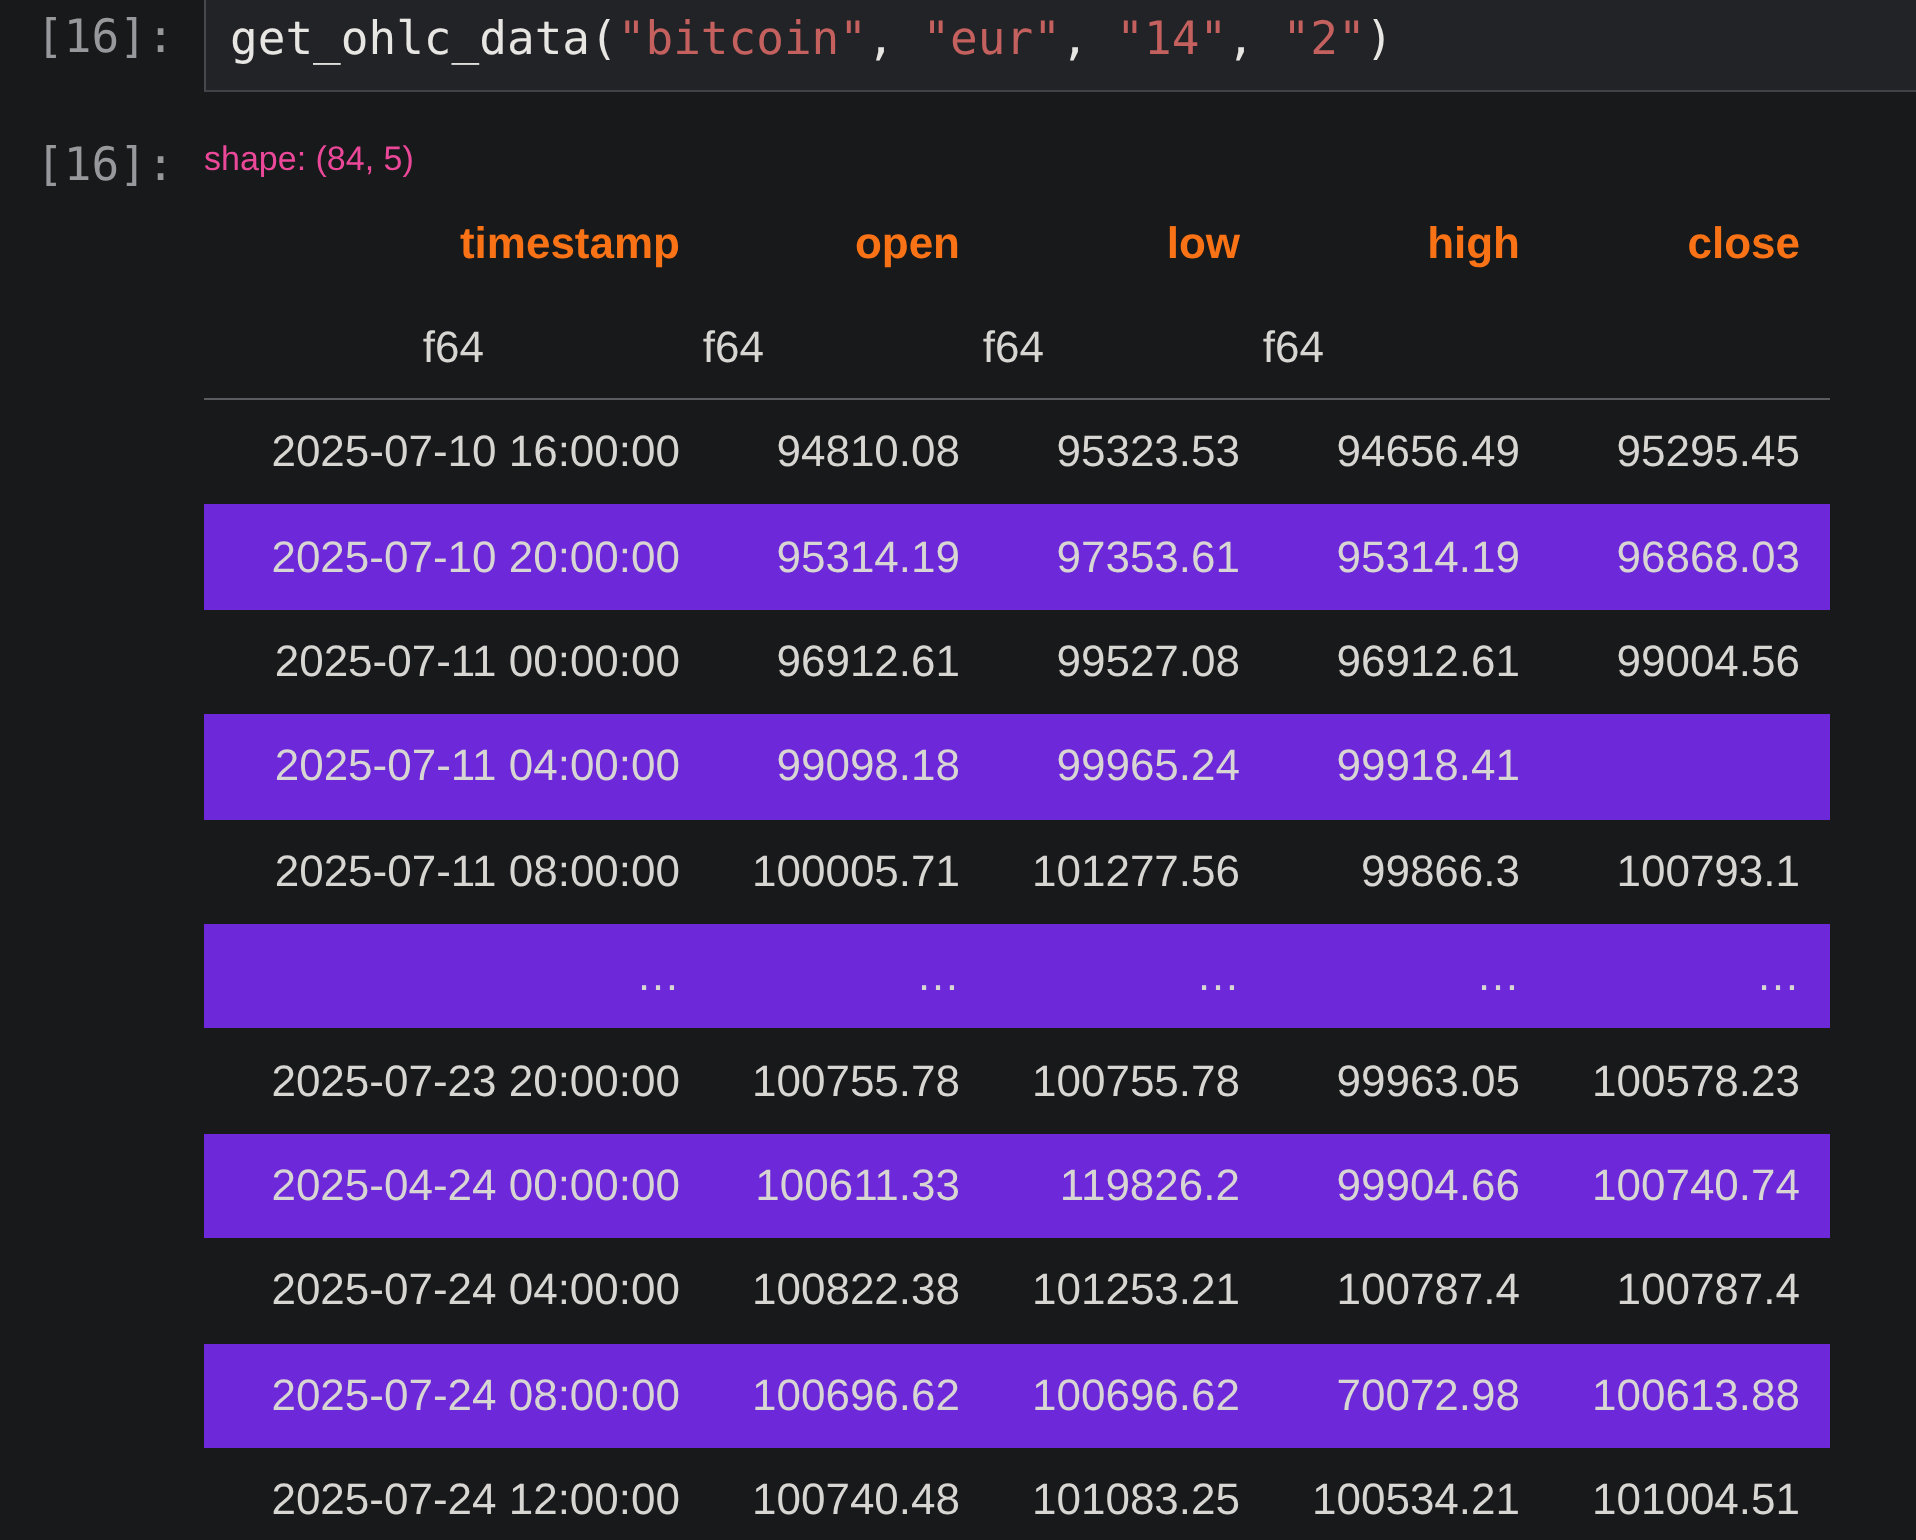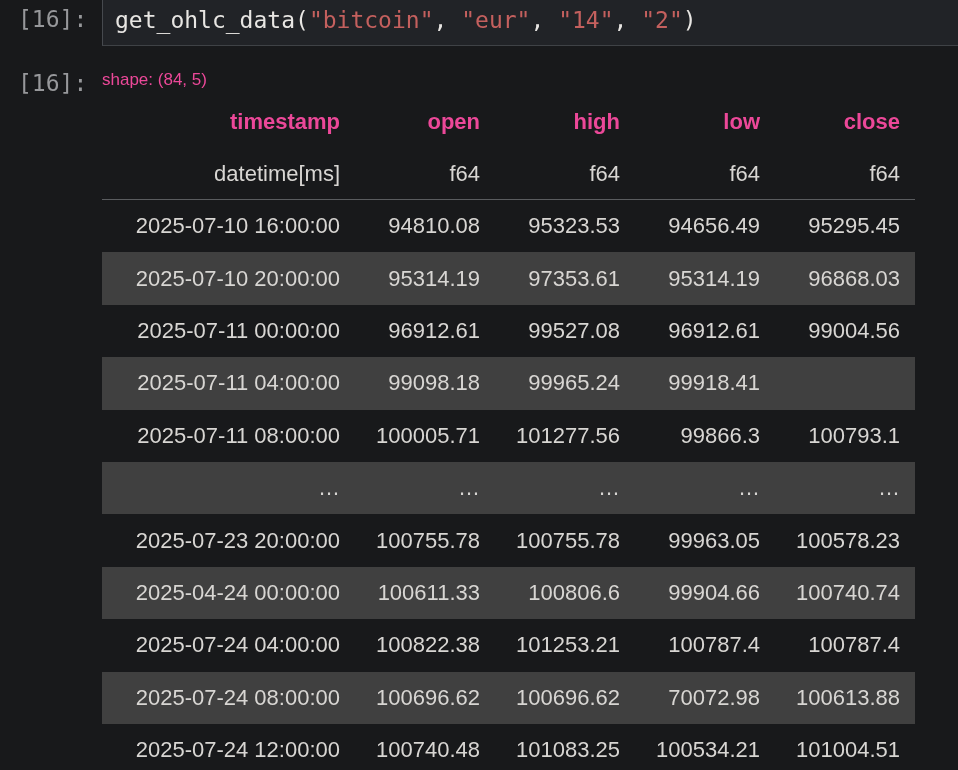--- a/index.html
+++ b/index.html
@@ -38,25 +38,25 @@
   .shape-text {
     padding-top:2px; font-size:17px; line-height:20px; color:#ec4899;
   }
   
   .df { margin-top:6px; width:813px; color:#d8d6d3; font-size:22px; }
   .tr {
     display:flex; align-items:center; height:52px;
     box-sizing:border-box; padding-right:15px; width:100%;
   }
   .tr.data { height:52.4px; }
-  .tr.stripe { background:#404040; }
+  .tr.stripe { background:#6d28d9; }
   .td { text-align:right; white-space:nowrap; overflow:hidden; }
   .c0 { width:238px; flex:0 0 238px; }
   .cn { width:140px; flex:0 0 140px; }
-  .th-row .td { font-weight:700; color:#ec4899; }
+  .th-row .td { font-weight:700; color:#f97316; }
   .dtype-row { border-bottom:1px solid #5a5c5f; }
 </style>
 </head>
 <body>
 
 <div class="page">
 
   <div class="cell-input">
     <div class="prompt-col">[16]:</div>
     <div class="code-area">
@@ -68,27 +68,26 @@
     <div class="prompt-col out">[16]:</div>
     <div class="output-content">
 
       <div class="shape-text">shape: (84, 5)</div>
 
       <div class="df">
 
         <div class="tr th-row">
           <div class="td c0">timestamp</div>
           <div class="td cn">open</div>
+          <div class="td cn">low</div>
           <div class="td cn">high</div>
-          <div class="td cn">low</div>
           <div class="td cn">close</div>
         </div>
 
         <div class="tr dtype-row">
-          <div class="td c0">datetime[ms]</div>
           <div class="td cn">f64</div>
           <div class="td cn">f64</div>
           <div class="td cn">f64</div>
           <div class="td cn">f64</div>
         </div>
 
         <div>
             <div class="tr data">
               <div class="td c0">2025-07-10 16:00:00</div>
               <div class="td cn">94810.08</div>
@@ -133,21 +132,21 @@
             <div class="tr data">
               <div class="td c0">2025-07-23 20:00:00</div>
               <div class="td cn">100755.78</div>
               <div class="td cn">100755.78</div>
               <div class="td cn">99963.05</div>
               <div class="td cn">100578.23</div>
             </div>
             <div class="tr data stripe">
               <div class="td c0">2025-04-24 00:00:00</div>
               <div class="td cn">100611.33</div>
-              <div class="td cn">100806.6</div>
+              <div class="td cn">119826.2</div>
               <div class="td cn">99904.66</div>
               <div class="td cn">100740.74</div>
             </div>
             <div class="tr data">
               <div class="td c0">2025-07-24 04:00:00</div>
               <div class="td cn">100822.38</div>
               <div class="td cn">101253.21</div>
               <div class="td cn">100787.4</div>
               <div class="td cn">100787.4</div>
             </div>

